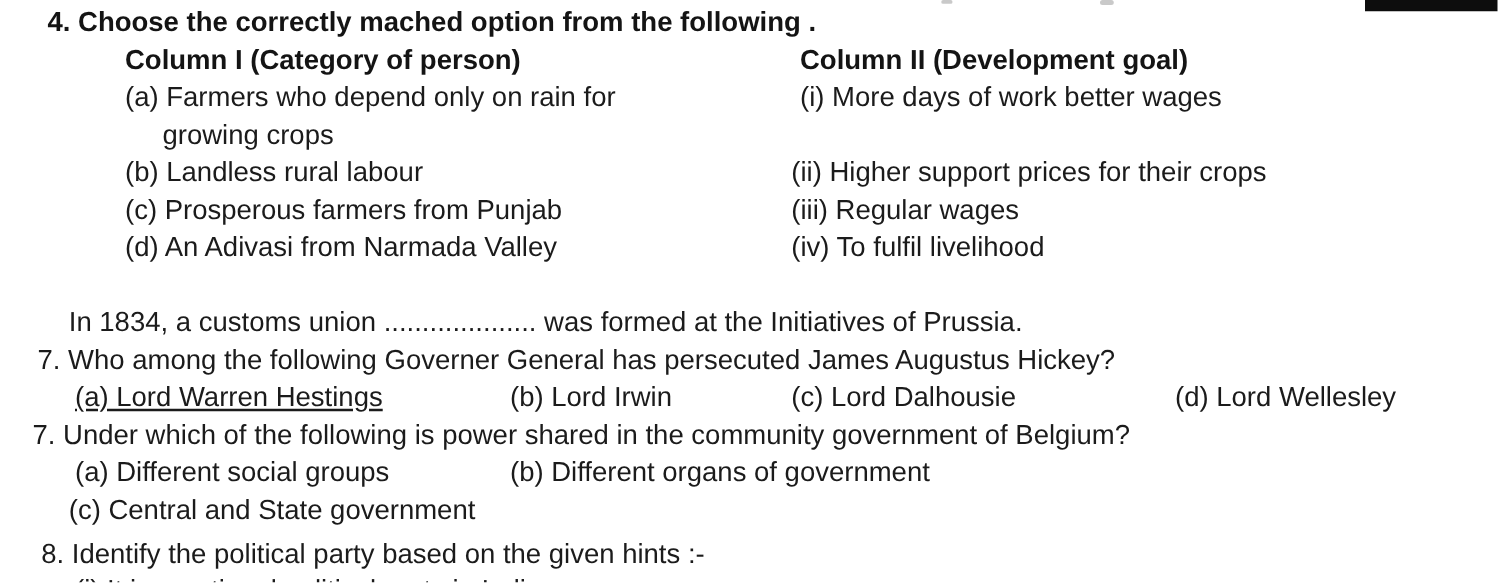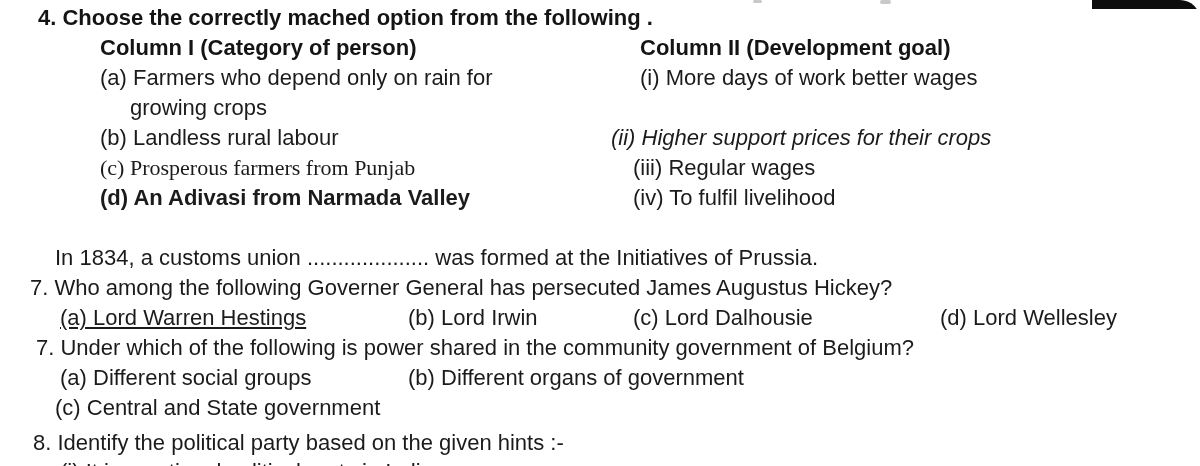--- a/index.html
+++ b/index.html
@@ -8,21 +8,20 @@
     background: #ffffff;
   }
   #page {
     position: relative;
     width: 1200px;
     height: 466px;
     background: #ffffff;
     overflow: hidden;
     font-family: "Liberation Sans", sans-serif;
     color: #1b1b1b;
-    border-radius: 20px;
   }
   .line {
     position: absolute;
     font-size: 22px;
     line-height: 30px;
     white-space: nowrap;
     color: #1b1b1b;
   }
   .bold {
     font-weight: bold;
@@ -55,35 +54,35 @@
   <div class="top-smudge smudge-2"></div>
 
   <div class="line bold" style="left:38px;  top:3px;">4. Choose the correctly mached option from the following .</div>
   <div class="line bold" style="left:100px; top:33px;">Column I (Category of person)</div>
   <div class="line bold" style="left:640px; top:33px;">Column II (Development goal)</div>
 
   <div class="line" style="left:100px; top:63px;">(a) Farmers who depend only on rain for</div>
   <div class="line" style="left:640px; top:63px;">(i) More days of work better wages</div>
   <div class="line" style="left:130px; top:93px;">growing crops</div>
   <div class="line" style="left:100px; top:123px;">(b) Landless rural labour</div>
-  <div class="line" style="left:611px; top:123px;font-style:italic;">(ii) Higher support prices for their crops</div>
-  <div class="line" style="left:100px; top:153px;font-family:Liberation Serif, serif;">(c) Prosperous farmers from Punjab</div>
+  <div class="line" style="left:633px; top:123px;">(ii) Higher support prices for their crops</div>
+  <div class="line" style="left:100px; top:153px;">(c) Prosperous farmers from Punjab</div>
   <div class="line" style="left:633px; top:153px;">(iii) Regular wages</div>
-  <div class="line" style="left:100px; top:183px;font-weight:bold;">(d) An Adivasi from Narmada Valley</div>
+  <div class="line" style="left:100px; top:183px;">(d) An Adivasi from Narmada Valley</div>
   <div class="line" style="left:633px; top:183px;">(iv) To fulfil livelihood</div>
 
   <div class="line" style="left:55px; top:243px;">In 1834, a customs union .................... was formed at the Initiatives of Prussia.</div>
 
   <div class="line" style="left:30px;  top:273px;">7. Who among the following Governer General has persecuted James Augustus Hickey?</div>
   <div class="line" style="left:60px;  top:303px;text-decoration:underline;">(a) Lord Warren Hestings</div>
   <div class="line" style="left:408px; top:303px;">(b) Lord Irwin</div>
   <div class="line" style="left:633px; top:303px;">(c) Lord Dalhousie</div>
   <div class="line" style="left:940px; top:303px;">(d) Lord Wellesley</div>
 
-  <div class="line" style="left:36px;  top:333px;text-align:right;">7. Under which of the following is power shared in the community government of Belgium?</div>
+  <div class="line" style="left:26px;  top:333px;text-align:right;">7. Under which of the following is power shared in the community government of Belgium?</div>
   <div class="line" style="left:408px; top:363px;">(b) Different organs of government</div>
   <div class="line" style="left:60px;  top:363px;">(a) Different social groups</div>
   <div class="line" style="left:55px;  top:393px;">(c) Central and State government</div>
 
   <div class="line" style="left:33px; top:428px;">8. Identify the political party based on the given hints :-</div>
   <div class="line" style="left:60px; top:457px;">(i) It is a national political party in India</div>
 
 </div>
 
 </body></html>

